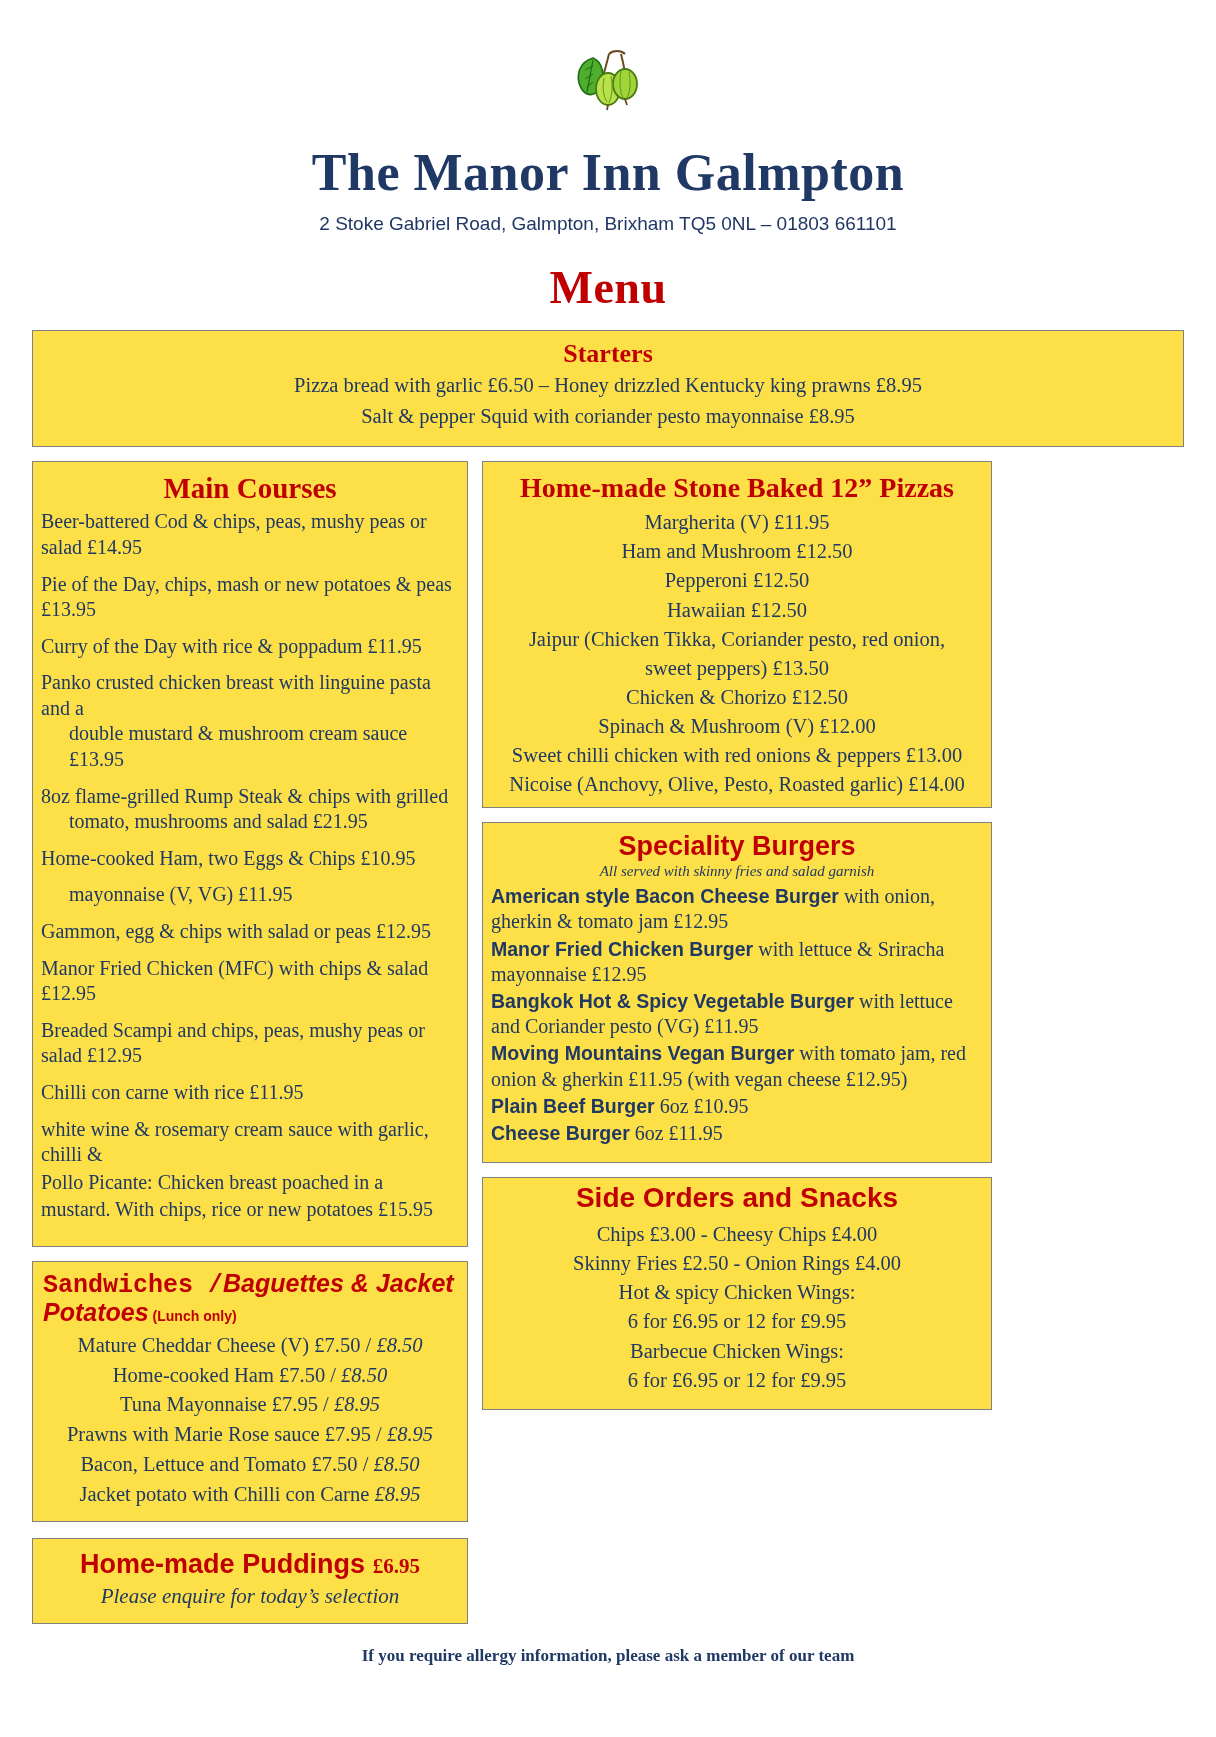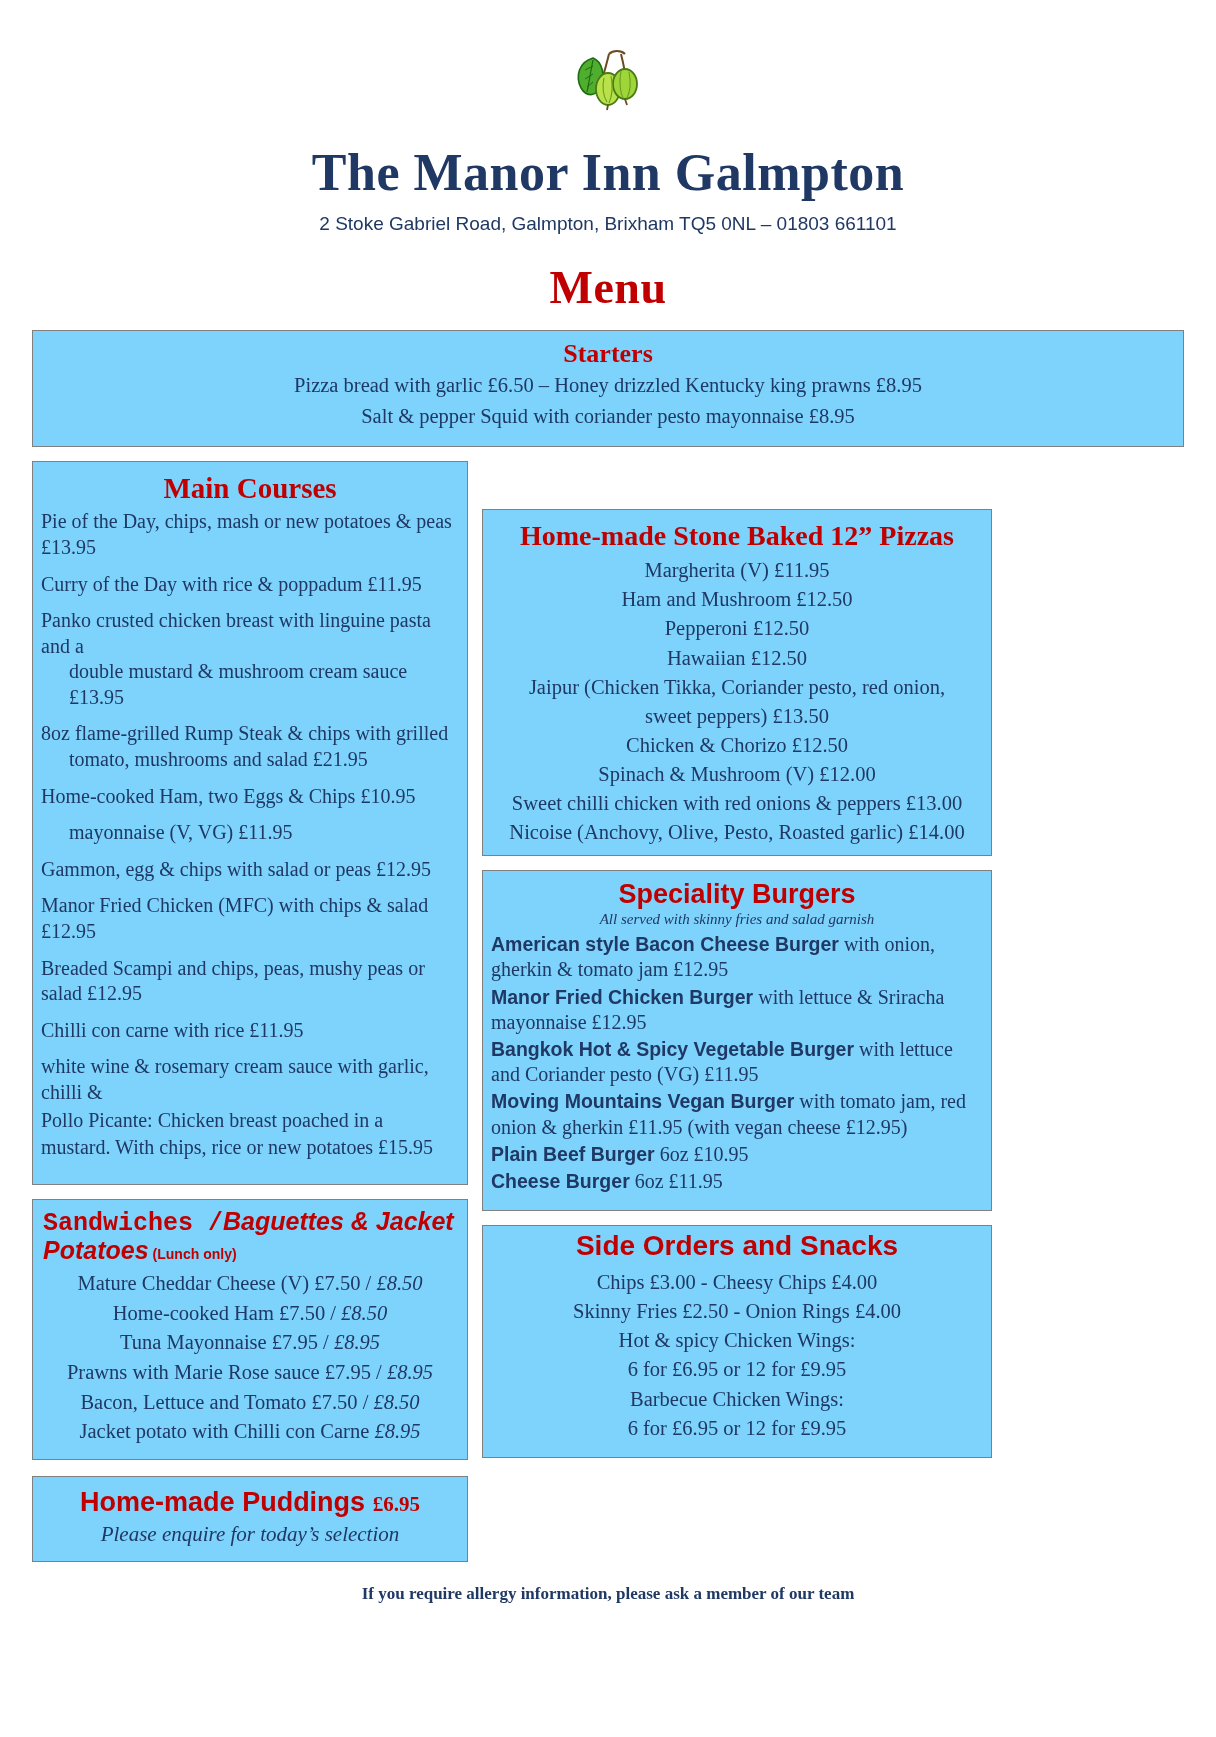--- a/index.html
+++ b/index.html
@@ -55,21 +55,21 @@
     font-weight: bold;
     color: #c00000;
     margin: 0 0 16px 0;
     letter-spacing: 0.5px;
   }
 
   
   .box {
     border: 1px solid #808080;
     box-sizing: border-box;
-    background: #7dd3fc;
+    background: #fde047;
   }
   .starters-box {
     margin: 0 32px 0 32px;
     padding: 8px 10px 14px 10px;
     text-align: center;
   }
   .sec-head {
     font-family: "Liberation Serif", serif;
     font-weight: bold;
     color: #c00000;
@@ -89,21 +89,21 @@
   .starters-box .line { line-height: 1.5; }
 
   
   .cols {
     display: flex;
     gap: 14px;
     margin: 14px 32px 0 32px;
     align-items: flex-start;
   }
   .col-left { width: 436px; flex: none; }
-  .col-right { width: 510px; flex: none; margin-top: 48px; }
+  .col-right { width: 510px; flex: none; }
 
   .mains-box { padding: 10px 8px 12px 8px; }
   .mains-box .item {
     font-size: 20px;
     line-height: 1.28;
     margin-bottom: 11px;
     color: #1f3864;
   }
   .mains-box .item.tight { margin-bottom: 2px; }
   .mains-box .item .indent { display: block; padding-left: 28px; }
@@ -256,20 +256,21 @@
     <div class="line">Salt &amp; pepper Squid with coriander pesto mayonnaise £8.95</div>
   </div>
 
   <div class="cols">
 
     <div class="col-left">
 
       <div class="box mains-box">
         <div class="sec-head main">Main Courses</div>
 
+        <div class="item">Beer-battered Cod &amp; chips, peas, mushy peas or salad £14.95</div>
         <div class="item">Pie of the Day, chips, mash or new potatoes &amp; peas £13.95</div>
         <div class="item">Curry of the Day with rice &amp; poppadum £11.95</div>
 
         <div class="item">
           <span>Panko crusted chicken breast with linguine pasta and a</span>
           <span class="indent">double mustard &amp; mushroom cream sauce £13.95</span>
         </div>
 
         <div class="item">
           <span>8oz flame-grilled Rump Steak &amp; chips with grilled</span>

